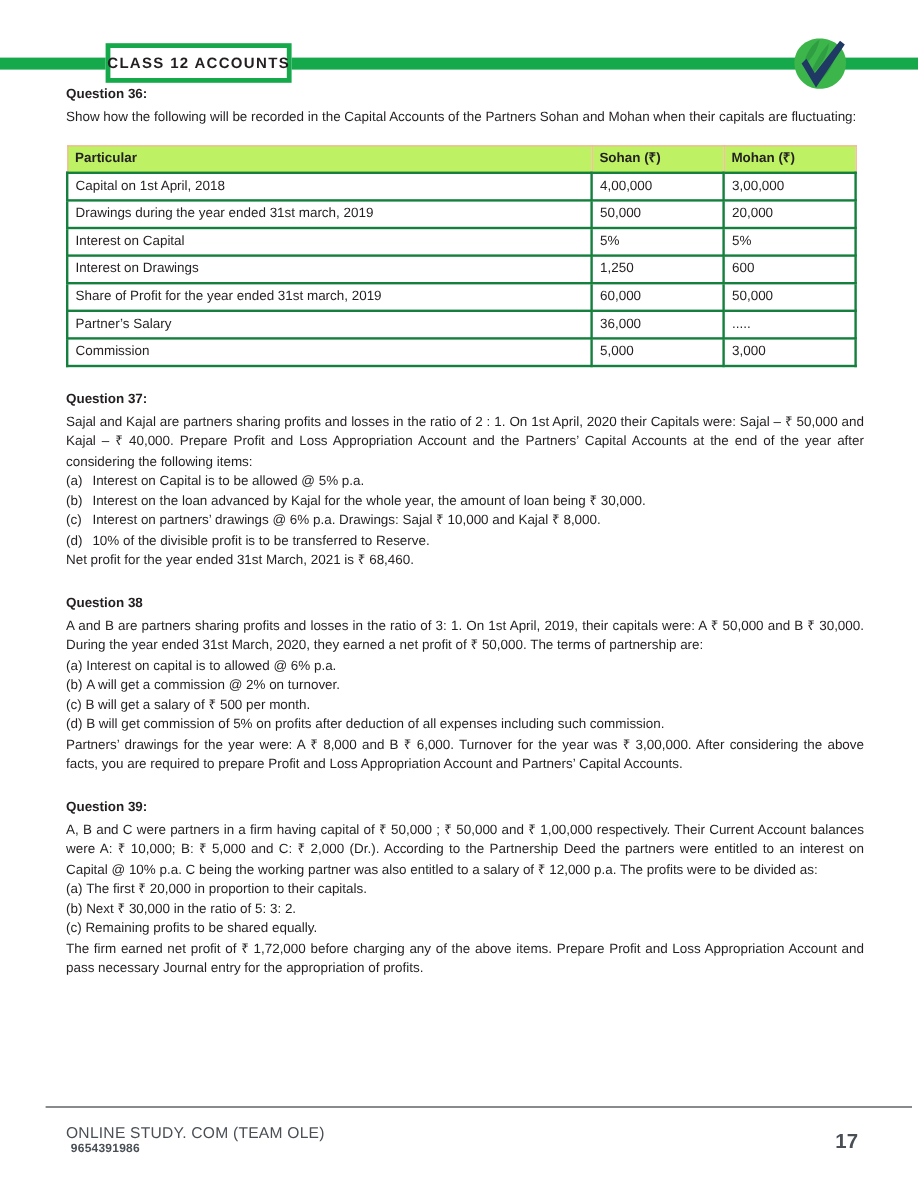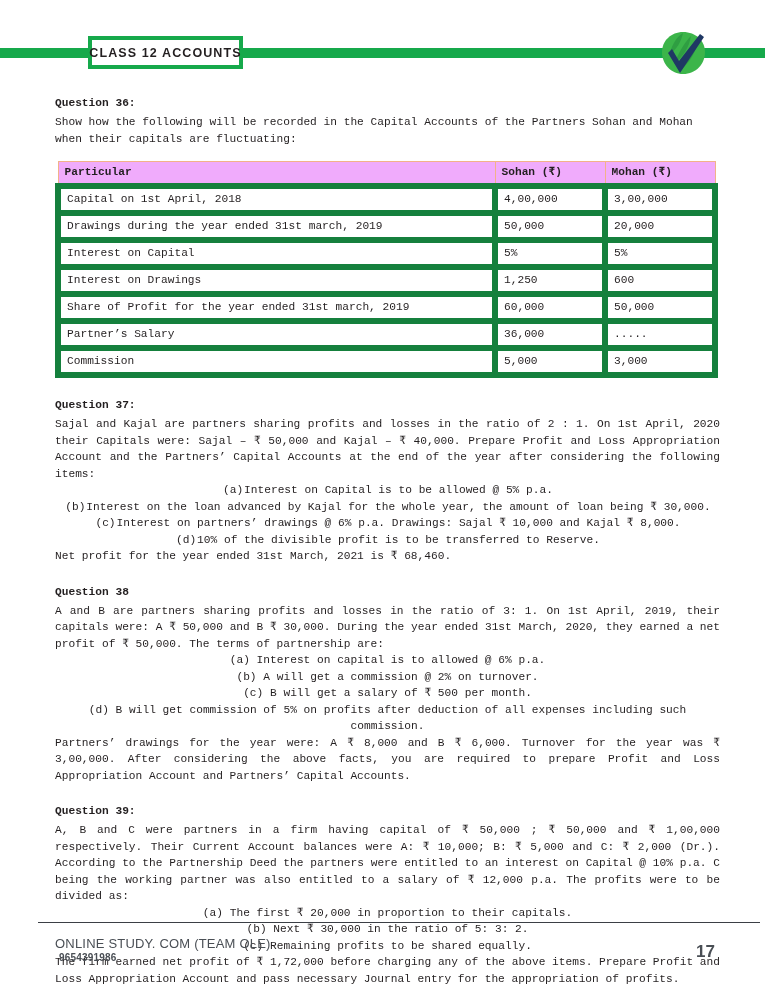--- a/index.html
+++ b/index.html
@@ -57,23 +57,22 @@
     top: 28px;
     width: 56px;
     height: 52px;
   }
   .logo svg { display: block; }
 
   
   .content {
     position: absolute;
     left: 55px;
-    top: 96px;
+    top: 72px;
     width: 665px;
-    font-family: Liberation Mono, monospace;
   }
 
   .q-title {
     font-size: 11.2px;
     font-weight: bold;
     color: #231f20;
     margin: 0 0 3px 0;
     line-height: 15px;
   }
   .para {
@@ -81,21 +80,20 @@
     line-height: 16.5px;
     color: #231f20;
     margin: 0;
   }
   .para.justify-all { text-align: justify; text-align-last: left; }
   .list-line {
     font-size: 11.2px;
     line-height: 16.5px;
     color: #231f20;
     margin: 0;
-    text-align: center;
   }
   .list-line .marker {
     display: inline-block;
     min-width: 22px;
   }
   .list-line.tight .marker {
     display: inline;
     min-width: 0;
   }
 
@@ -107,33 +105,33 @@
     margin-top: 14px;
     margin-bottom: 0;
     width: 657px;
   }
   table.data {
     border-collapse: collapse;
     width: 657px;
     table-layout: fixed;
   }
   table.data th, table.data td {
-    border: 6px solid #15803d;
+    border: 2px solid #15803d;
     padding: 2px 6px;
     font-size: 11.2px;
     line-height: 15px;
     height: 17px;
     vertical-align: middle;
     color: #231f20;
     text-align: left;
     overflow: hidden;
     white-space: nowrap;
   }
   table.data thead th {
-    background: #f0abfc;
+    background: #bef264;
     font-weight: bold;
     border: 1px solid #f2b289;
   }
   table.data tbody td {
     background: #ffffff;
   }
   col.c-particular { width: 437px; }
   col.c-sohan { width: 110px; }
   col.c-mohan { width: 110px; }
 

